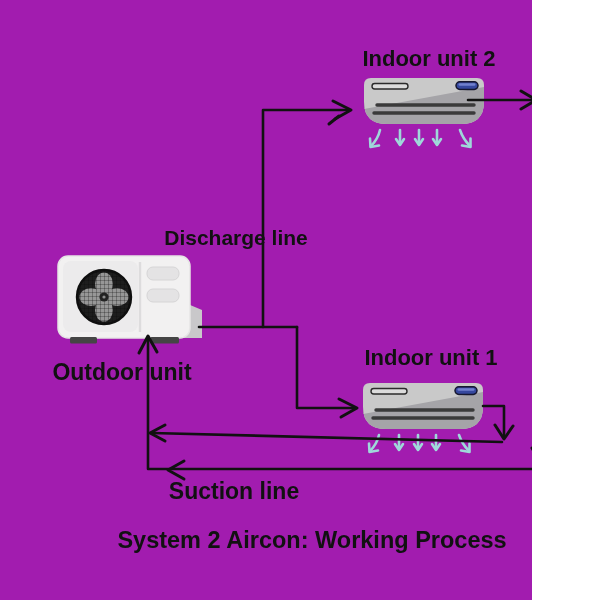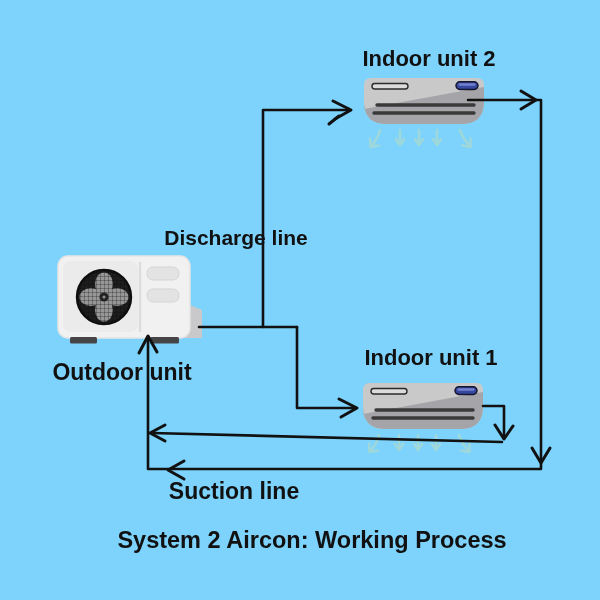--- a/index.html
+++ b/index.html
@@ -1,19 +1,19 @@
 <!DOCTYPE html>
 <html><head>
 <meta charset="utf-8">
 <style>
   html,body{margin:0;padding:0;background:#ffffff;}
   .canvas{
     position:relative;
-    width:600px;height:600px;
-    background:#7dd3fc;
+    width:532px;height:600px;
+    background:#a21caf;
     font-family:"Liberation Sans", sans-serif;
     overflow:hidden;
   }
   svg text{
     font-family:"Liberation Sans", sans-serif;
     font-weight:700;
     fill:#111111;
   }
   .lbl-22{font-size:22px;}
   .lbl-21{font-size:21px;}

